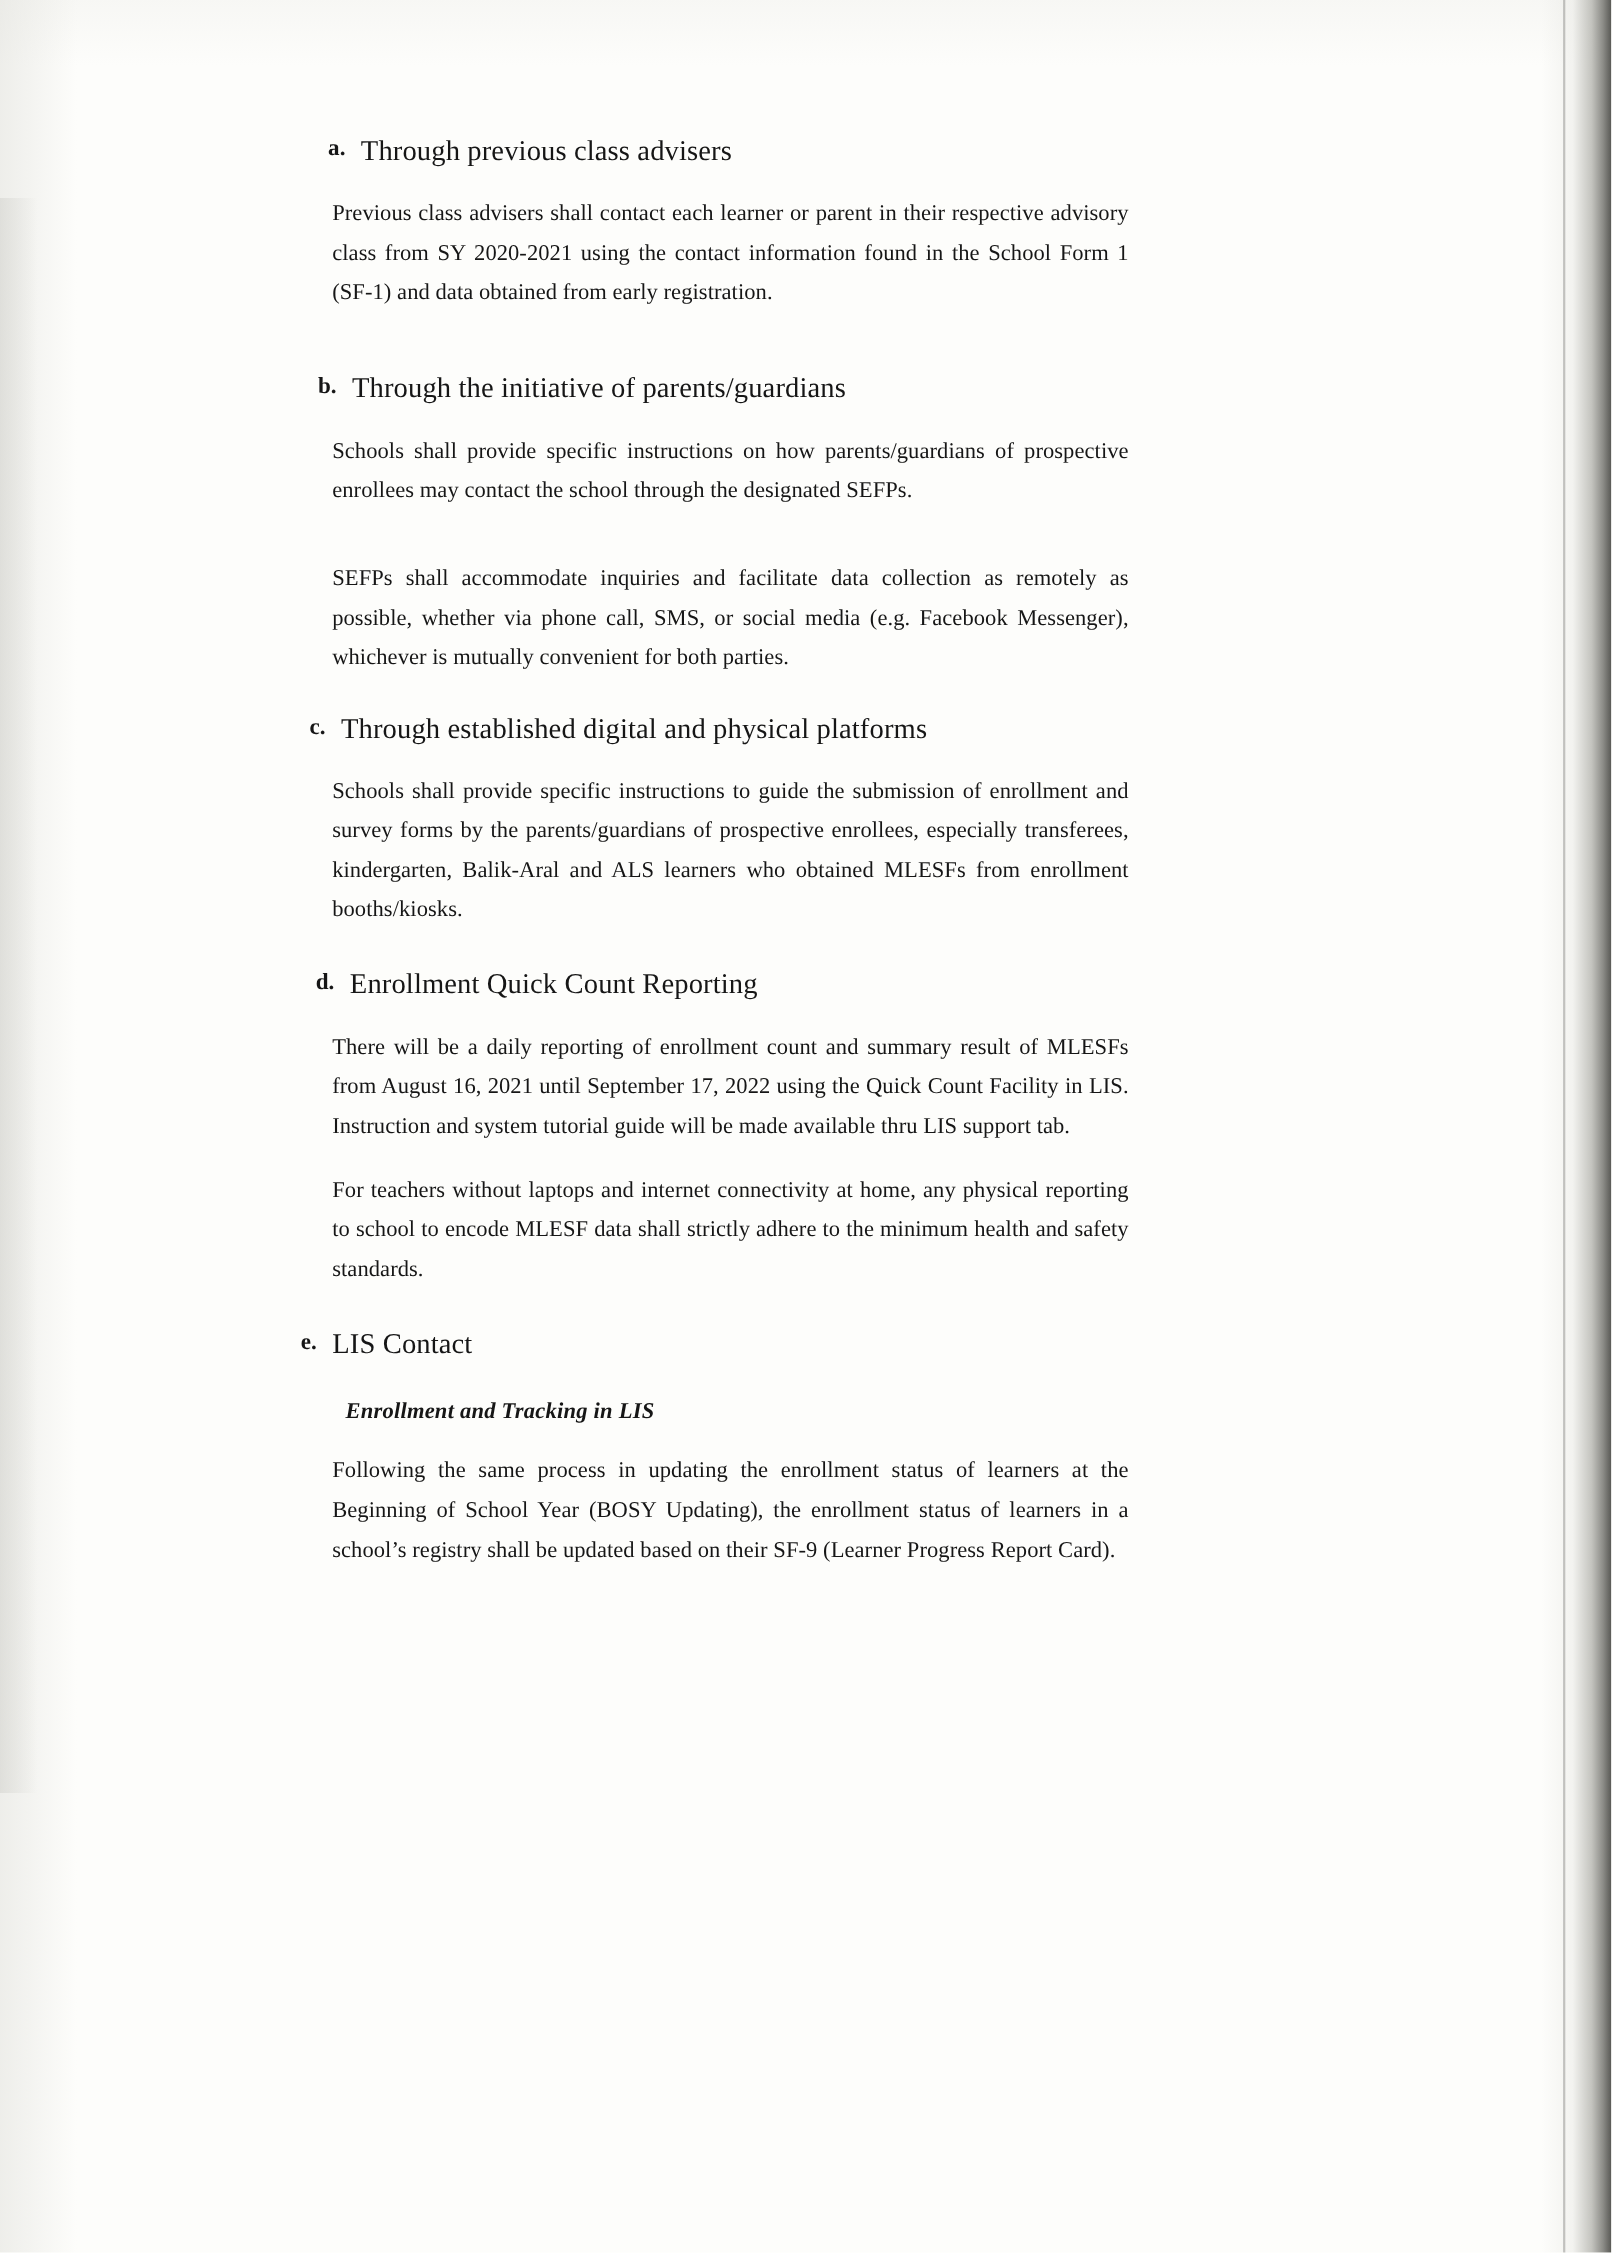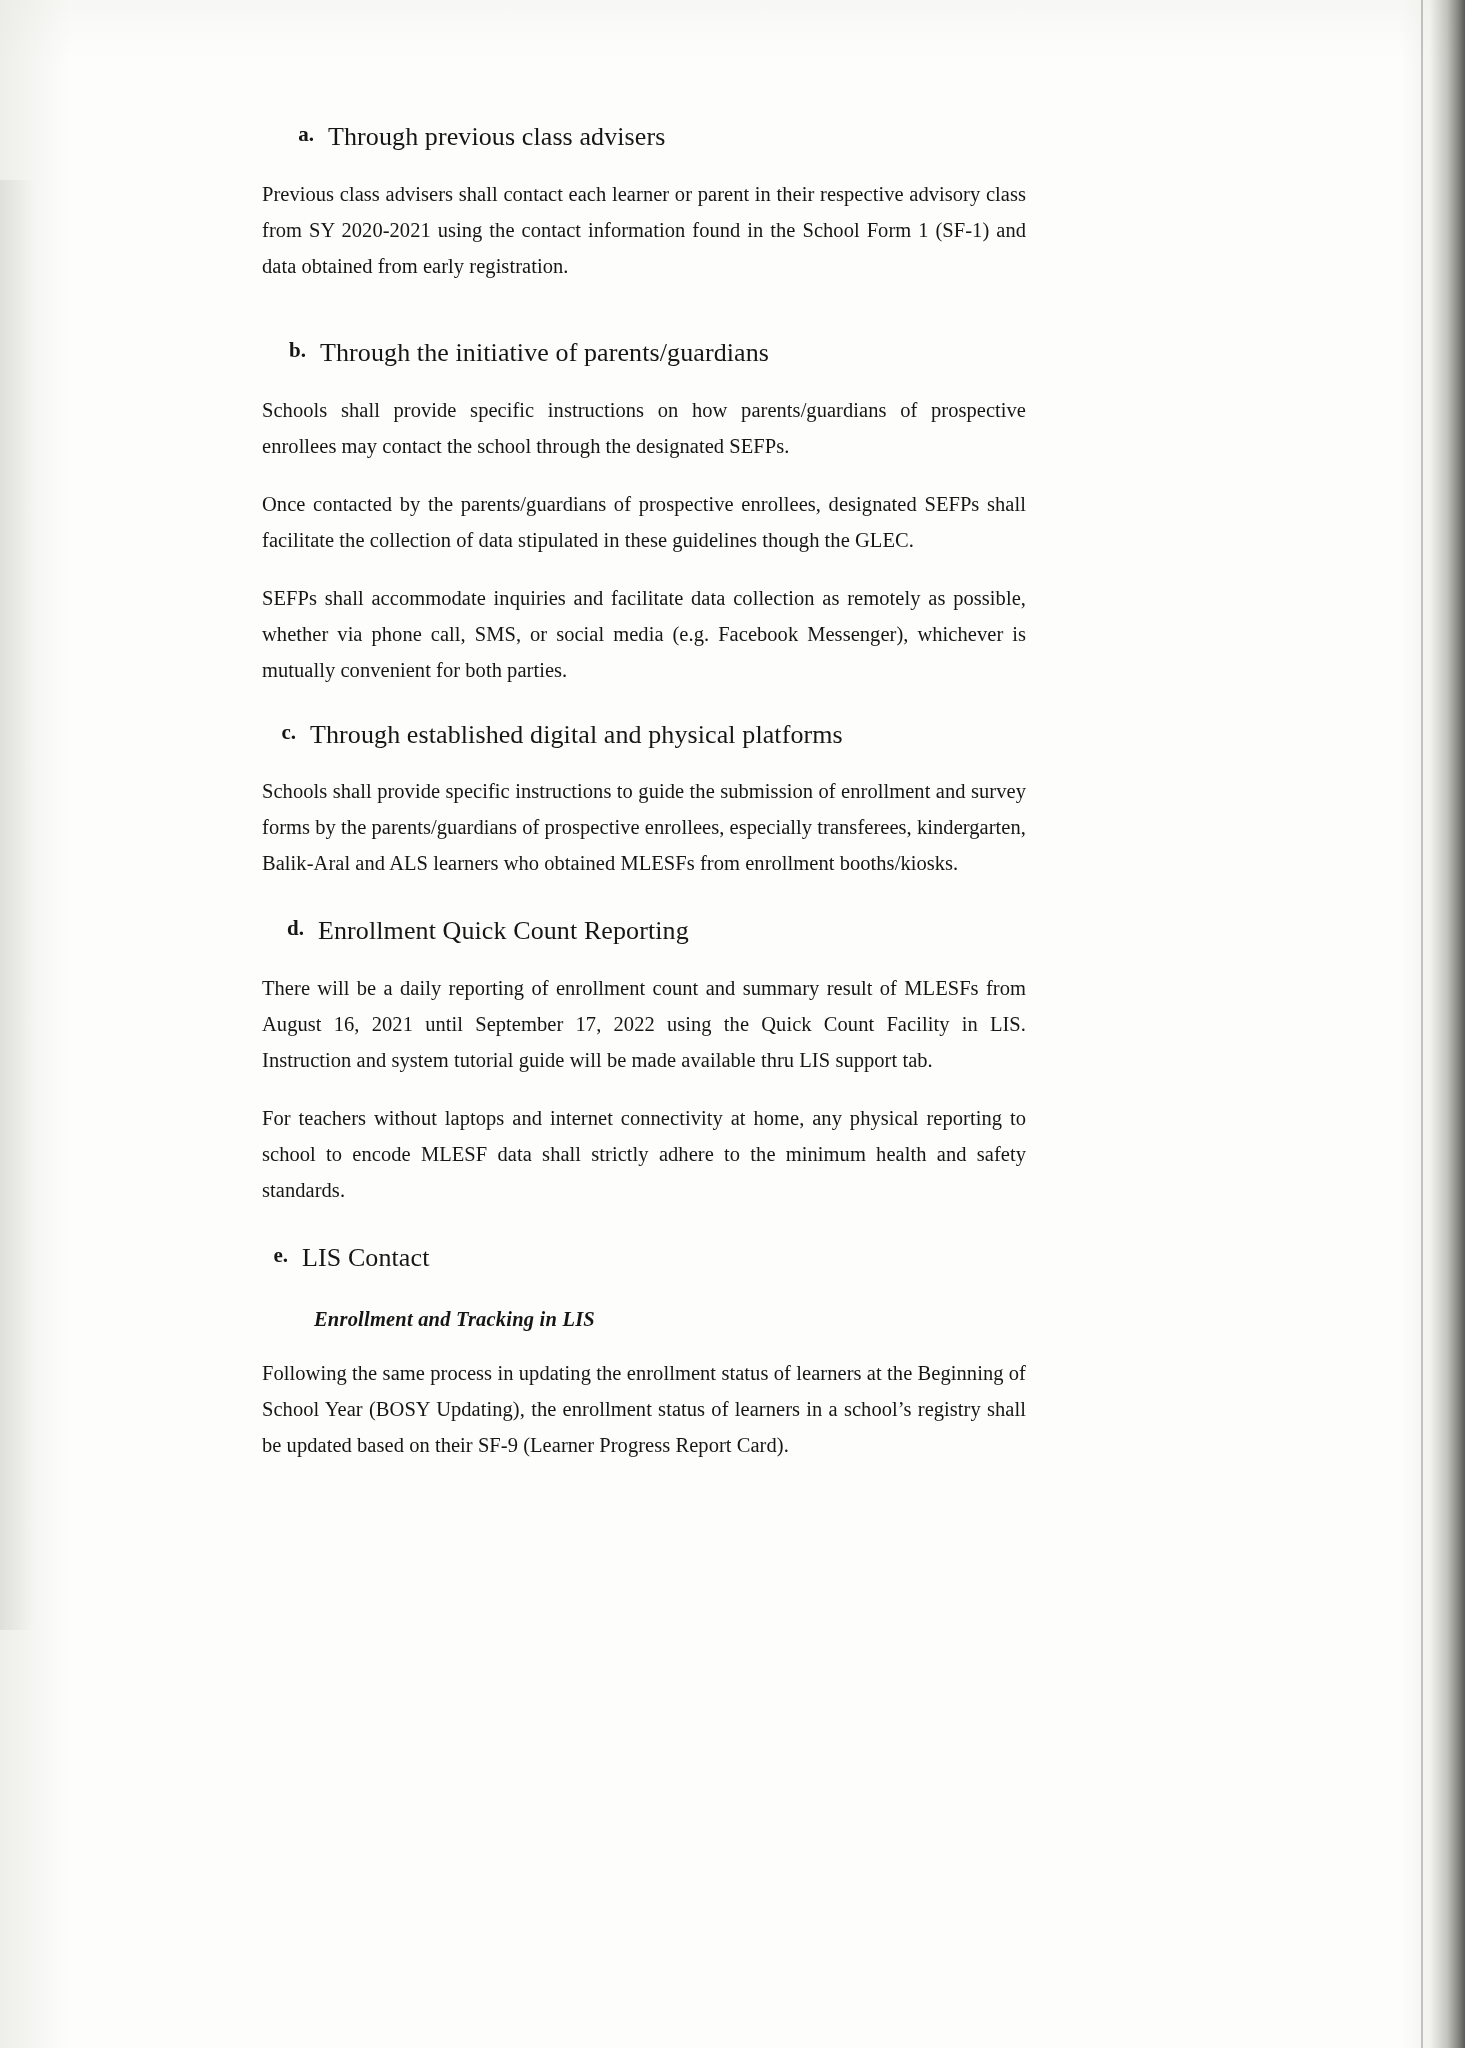--- a/index.html
+++ b/index.html
@@ -106,20 +106,21 @@
   .subheading-italic {
     font-weight: bold;
     font-style: italic;
     font-size: 20.5px;
     line-height: 1.34;
     margin: 30px 0 0 52px;
     letter-spacing: 0.2px;
   }
 
   .body-block {
+    margin-left: 40px;
   }
 
   p.para {
     margin: 0;
     font-size: 20.5px;
     line-height: 36px;
     text-align: justify;
     text-justify: inter-word;
     letter-spacing: 0.05px;
   }
@@ -154,21 +155,20 @@
     <div class="gap-section"></div>
 
     <div class="section sec-b">
       <div class="marker marker-b">b.</div>
       <div class="heading">Through the initiative of parents/guardians</div>
     </div>
     <div class="gap-after-heading"></div>
     <div class="body-block">
       <p class="para">Schools shall provide specific instructions on how parents/guardians of prospective enrollees may contact the school through the designated SEFPs.</p>
       <div class="gap-para"></div>
-      <p class="para">Once contacted by the parents/guardians of prospective enrollees, designated SEFPs shall facilitate the collection of data stipulated in these guidelines though the GLEC.</p>
       <div class="gap-para"></div>
       <p class="para">SEFPs shall accommodate inquiries and facilitate data collection as remotely as possible, whether via phone call, SMS, or social media (e.g. Facebook Messenger), whichever is mutually convenient for both parties.</p>
     </div>
 
     <div class="gap-section"></div>
 
     <div class="section sec-c">
       <div class="marker marker-c">c.</div>
       <div class="heading">Through established digital and physical platforms</div>
     </div>

